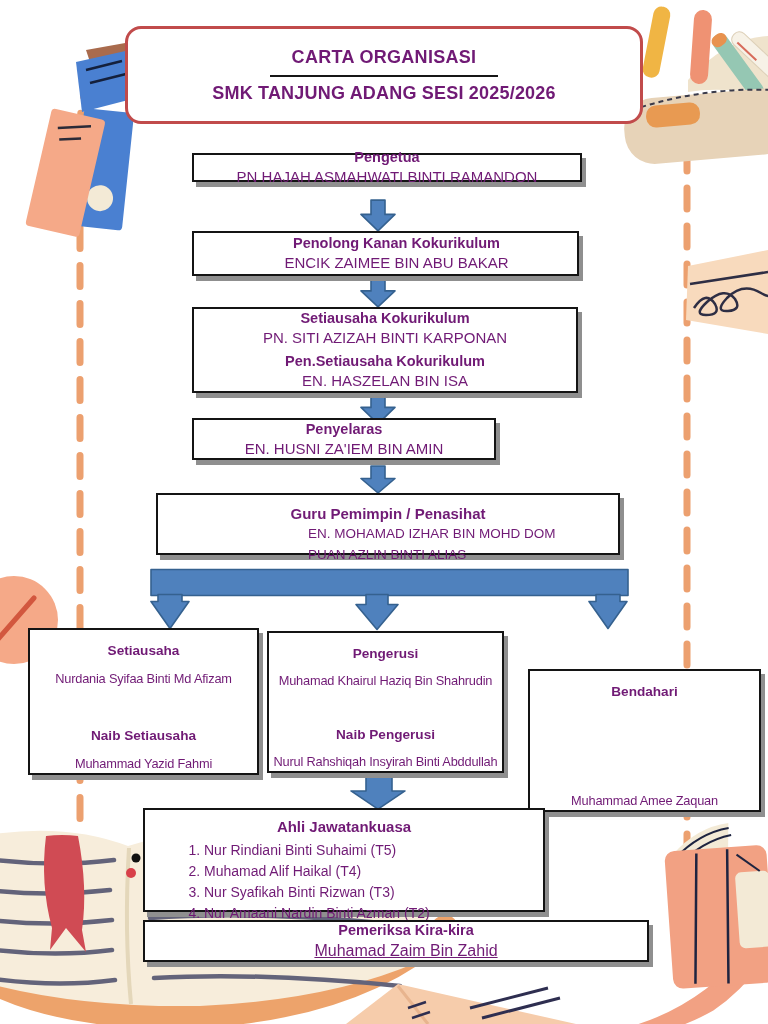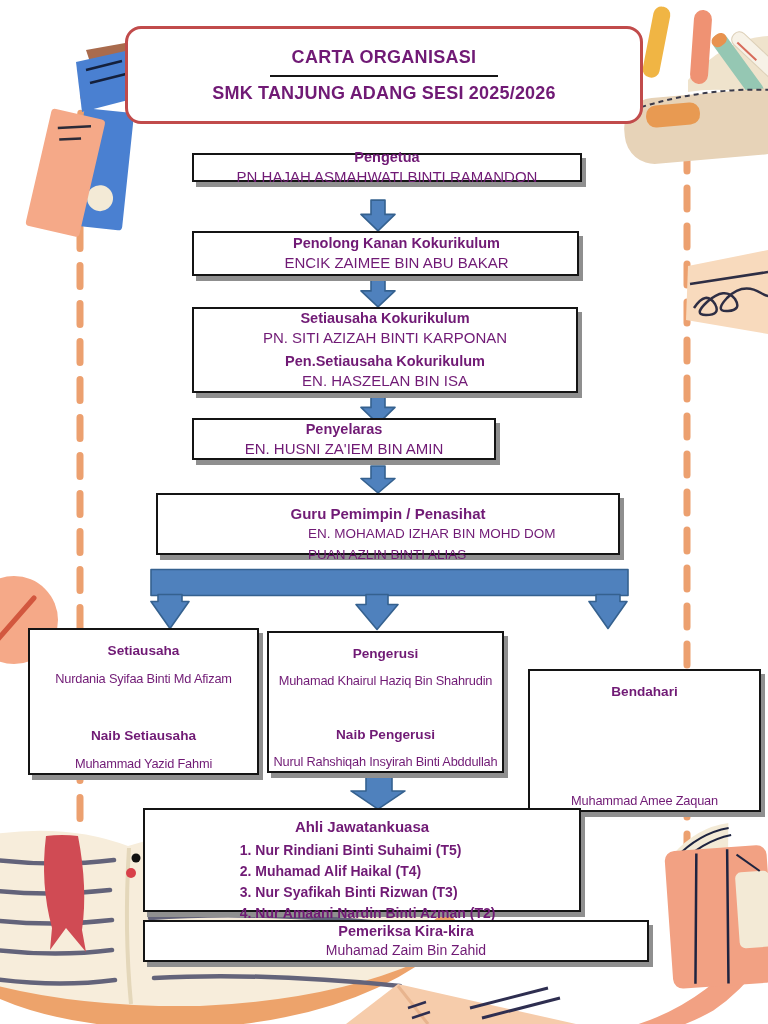--- a/index.html
+++ b/index.html
@@ -43,23 +43,23 @@
   .guru-names { text-align:left; padding-left:150px; font-size:13.5px; line-height:1.55; }
 
   .row-node { justify-content:space-between; padding-top:12px; font-size:12.8px; }
   .row-node .role { font-size:13.6px; }
   .row-node .name { font-size:12.8px; letter-spacing:-0.2px; padding:0 3px; }
   .row-node .spacer { height:16px; }
   .n-setiausaha { left:28px;  top:628px; width:231px; height:147px; }
   .n-pengerusi  { left:267px; top:631px; width:237px; height:142px; }
   .n-bendahari  { left:528px; top:632px; width:233px; height:143px;margin-top:37px; }
 
-  .n-ahli { left:143px; top:808px; width:438px; height:104px; justify-content:flex-start; padding-top:7px;align-items:center; }
+  .n-ahli { left:143px; top:808px; width:402px; height:104px; justify-content:flex-start; padding-top:7px; }
   .n-ahli .role { font-size:15px; }
-  .n-ahli ol { margin:3px 0 0 0; padding-left:47px; text-align:left; font-size:14px; line-height:1.5;font-weight:bold; }
+  .n-ahli ol { margin:3px 0 0 12px; padding-left:47px; text-align:left; font-size:14px; line-height:1.5; }
 
   .n-pemeriksa { left:143px; top:920px; width:506px; height:42px;padding-left:20px; }
 </style>
 </head>
 <body>
 
 <div class="canvas">
 
   <svg class="deco" width="768" height="1024" viewBox="0 0 768 1024">
 
@@ -245,16 +245,16 @@
         <li>Nur Rindiani  Binti Suhaimi (T5)</li>
         <li>Muhamad Alif Haikal (T4)</li>
         <li>Nur Syafikah Binti Rizwan (T3)</li>
         <li>Nur Amaani Nardin Binti Azman (T2)</li>
         <li>Mohamad Amer Asyraf Bin Zakaria (T1)</li>
       </ol>
   </div>
 
   <div class="node n-pemeriksa">
     <div class="role">Pemeriksa Kira-kira</div>
-    <div class="name" style="font-size:14px;">Muhamad Zaim Bin Zahid</div>
+    <div class="name" style="font-size:16px;text-decoration:underline;">Muhamad Zaim Bin Zahid</div>
   </div>
 
 </div>
 
 </body></html>

